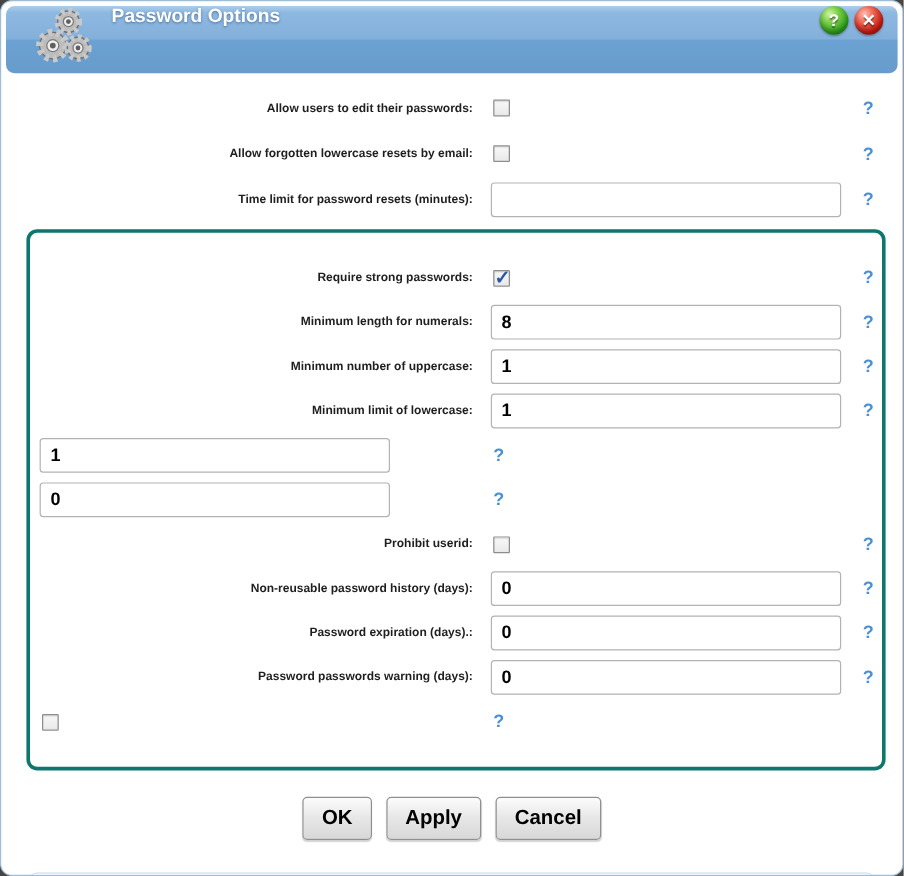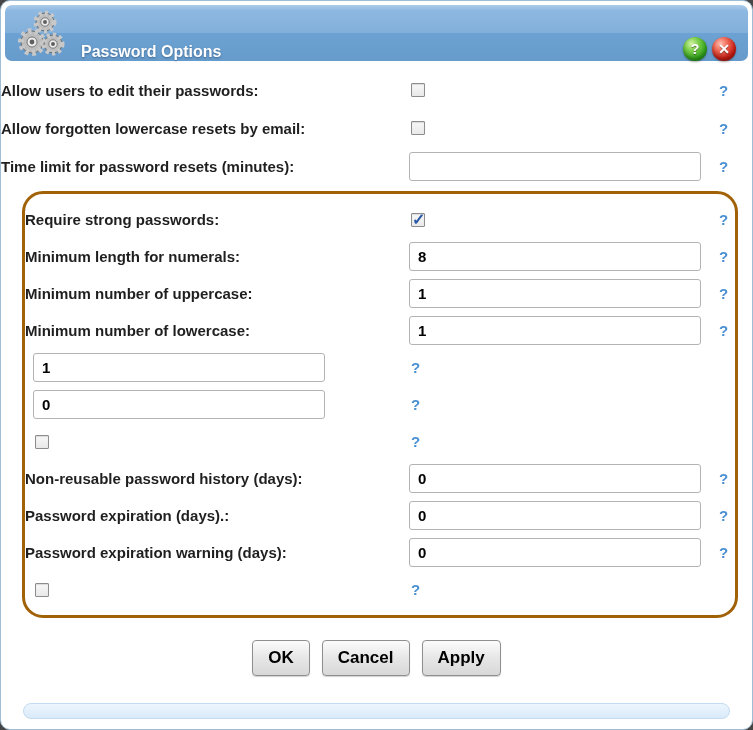--- a/index.html
+++ b/index.html
@@ -19,21 +19,22 @@
   }
   
   .header {
     position: relative;
     margin: 4px;
     height: 56px;
     border-radius: 7px;
     background: linear-gradient(to bottom,
       #aecdea 0%, #8db8e1 10%, #83b0da 49%, #6ca2d3 51%, #669bcb 100%);
     display: flex;
-    align-items: flex-end;
+    align-items: flex-start;
+    padding-left: 12px;
   }
   .gears { position: relative; width: 56px; height: 52px; margin-left: 12px; flex: 0 0 auto; }
   .title {
     color: #ffffff;
     font-size: 16px;
     font-weight: bold;
     margin-left: 8px;
     text-shadow: 0 1px 2px rgba(45,75,115,.65);
   }
   .header-buttons {
@@ -59,22 +60,23 @@
   }
   
   .content { margin-top: 10px; }
   .row {
     display: grid;
     grid-template-columns: 400px 308px 1fr;
     align-items: center;
     height: 38px;
   }
   .row .lbl {
+    text-align: right;
     font-weight: bold;
-    font-size: 15px;
+    font-size: 10px;
     color: #1f1f1f;
     padding-right: 7px;
     white-space: nowrap;
   }
   .row .ctl { padding-left: 8px; display: flex; align-items: center; }
   .row .help {
     font-weight: bold; font-size: 15px;
     color: #4a90d2;
     padding-left: 10px;
     cursor: pointer;
@@ -103,23 +105,23 @@
     content: "\2713";
     position: absolute;
     top: -4px; left: 0px;
     color: #2a57a5;
     font-size: 16px;
     font-weight: bold;
   }
   
   .group {
     margin: 6px 14px 0 21px;
-    border: 3px solid #a16207;
-    border-radius: 21px;
-    padding: 7px 0;
+    border: 3px solid #0f766e;
+    border-radius: 9px;
+    padding: 19px 0;
   }
   .group .row { grid-template-columns: 376px 308px 1fr; height: 37px; }
   
   .btn-row {
     display: flex; justify-content: center; gap: 12px;
     margin-top: 22px;
   }
   .btn {
     font-family: "Liberation Sans", sans-serif;
     font-size: 17px; font-weight: bold; color: #000;
@@ -217,75 +219,76 @@
           <div class="help">?</div>
         </div>
         <div class="row">
           <div class="lbl">Minimum number of uppercase:</div>
           <div class="ctl">
             <input type="text" class="txt" value="1" style="">
           </div>
           <div class="help">?</div>
         </div>
         <div class="row">
-          <div class="lbl">Minimum number of lowercase:</div>
+          <div class="lbl">Minimum limit of lowercase:</div>
           <div class="ctl">
             <input type="text" class="txt" value="1" style="">
           </div>
           <div class="help">?</div>
         </div>
         <div class="row">
           <div class="ctl">
             <input type="text" class="txt" value="1" style="">
           </div>
           <div class="help">?</div>
         </div>
         <div class="row">
           <div class="ctl">
             <input type="text" class="txt" value="0" style="">
           </div>
           <div class="help">?</div>
         </div>
         <div class="row">
+          <div class="lbl">Prohibit userid:</div>
           <div class="ctl">
             <span class="checkbox"></span>
           </div>
           <div class="help">?</div>
         </div>
         <div class="row">
           <div class="lbl">Non-reusable password history (days):</div>
           <div class="ctl">
             <input type="text" class="txt" value="0" style="">
           </div>
           <div class="help">?</div>
         </div>
         <div class="row">
           <div class="lbl">Password expiration (days).:</div>
           <div class="ctl">
             <input type="text" class="txt" value="0" style="">
           </div>
           <div class="help">?</div>
         </div>
         <div class="row">
-          <div class="lbl">Password expiration warning (days):</div>
+          <div class="lbl">Password passwords warning (days):</div>
           <div class="ctl">
             <input type="text" class="txt" value="0" style="">
           </div>
           <div class="help">?</div>
         </div>
         <div class="row">
           <div class="ctl">
             <span class="checkbox"></span>
           </div>
           <div class="help">?</div>
         </div>
       </div>
 
     <div class="btn-row">
       <button class="btn">OK</button>
+      <button class="btn">Apply</button>
       <button class="btn">Cancel</button>
-      <button class="btn">Apply</button>
     </div>
 
     <div class="status-bar"></div>
   </div>
 
 </div>
 
 </body></html>

